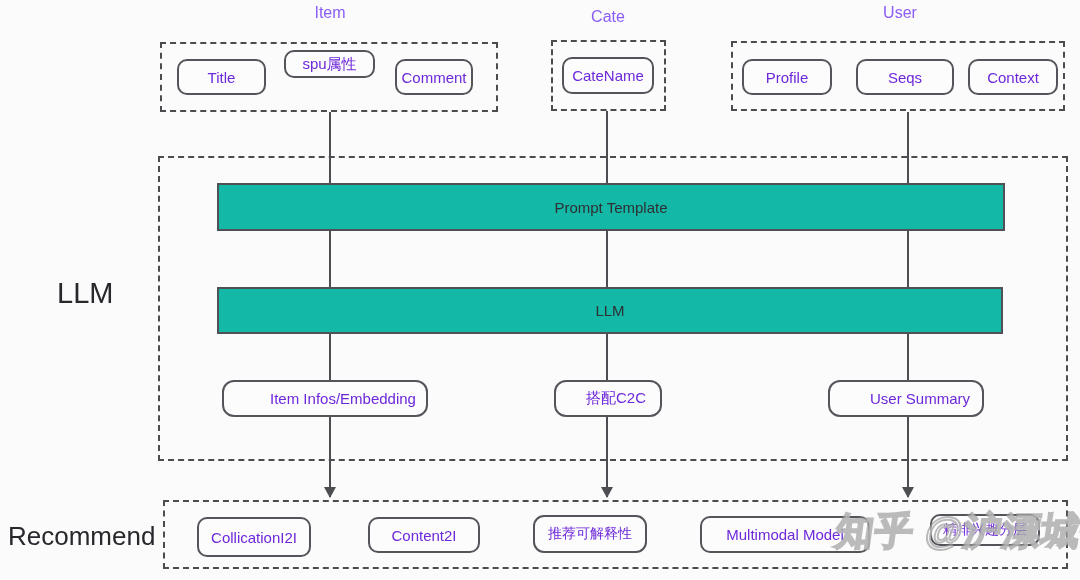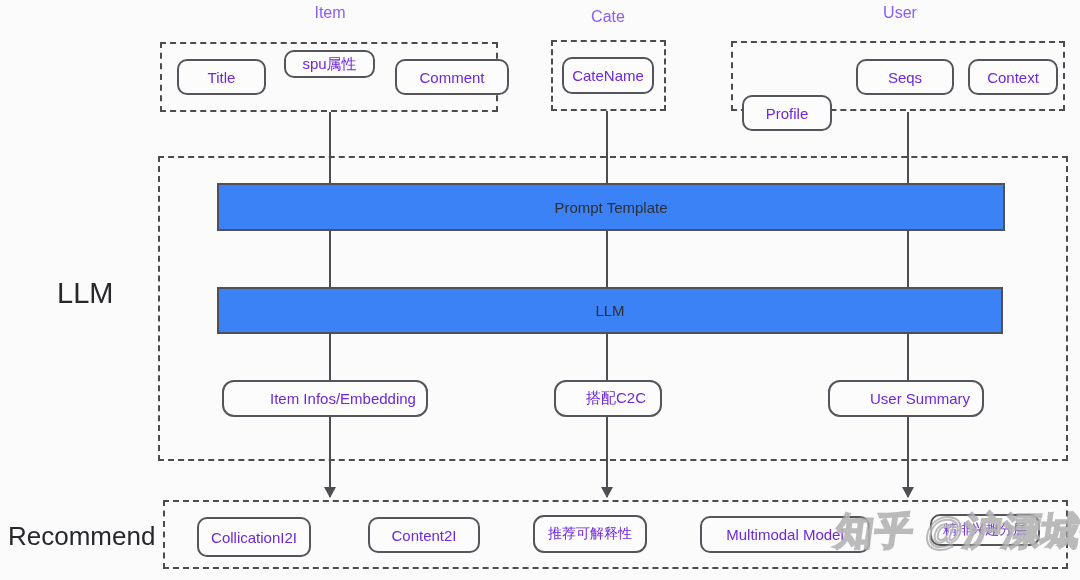--- a/index.html
+++ b/index.html
@@ -48,21 +48,21 @@
     font-size: 15px;
     color: #6d28d9;
     z-index: 4;
     white-space: nowrap;
   }
 
   
   .bar {
     position: absolute;
     border: 2px solid #505156;
-    background: #3b82f6;
+    background: #14b8a6;
     display: flex;
     align-items: center;
     justify-content: center;
     font-size: 15px;
     color: #2e2f33;
     z-index: 4;
   }
 
   
   .vline {
@@ -108,29 +108,29 @@
 <div class="vline" style="left:907px; top:112px; height:385px;"></div>
 
 <div class="arrow-down" style="left:324px; top:487px;"></div>
 <div class="arrow-down" style="left:601px; top:487px;"></div>
 <div class="arrow-down" style="left:902px; top:487px;"></div>
 
 <div class="group-label" style="left:300px; top:4px; width:60px;">Item</div>
 <div class="dashed-box" style="left:160px; top:42px; width:338px; height:70px;"></div>
 <div class="pill" style="left:177px; top:59px; width:89px; height:36px;">Title</div>
 <div class="pill" style="left:284px; top:50px; width:91px; height:28px;">spu属性</div>
-<div class="pill" style="left:395px; top:59px; width:114px; height:36px;">Comment</div>
+<div class="pill" style="left:395px; top:59px; width:78px; height:36px;">Comment</div>
 
 <div class="group-label" style="left:578px; top:8px; width:60px;">Cate</div>
 <div class="dashed-box" style="left:551px; top:40px; width:115px; height:71px;"></div>
 <div class="pill" style="left:562px; top:57px; width:92px; height:37px;">CateName</div>
 
 <div class="group-label" style="left:870px; top:4px; width:60px;">User</div>
 <div class="dashed-box" style="left:731px; top:41px; width:334px; height:70px;"></div>
-<div class="pill" style="left:742px; top:59px; width:90px; height:36px;margin-top:36px;">Profile</div>
+<div class="pill" style="left:742px; top:59px; width:90px; height:36px;">Profile</div>
 <div class="pill" style="left:856px; top:59px; width:98px; height:36px;">Seqs</div>
 <div class="pill" style="left:968px; top:59px; width:90px; height:36px;">Context</div>
 
 <div class="section-label" style="left:57px; top:277px; font-size:29px;">LLM</div>
 <div class="dashed-box" style="left:158px; top:156px; width:910px; height:305px;"></div>
 
 <div class="bar" style="left:217px; top:183px; width:788px; height:48px;">Prompt Template</div>
 <div class="bar" style="left:217px; top:287px; width:786px; height:47px;">LLM</div>
 
 <div class="pill" style="left:222px; top:380px; width:206px; height:37px; border-radius:12px;padding-left:36px;">Item Infos/Embedding</div>

